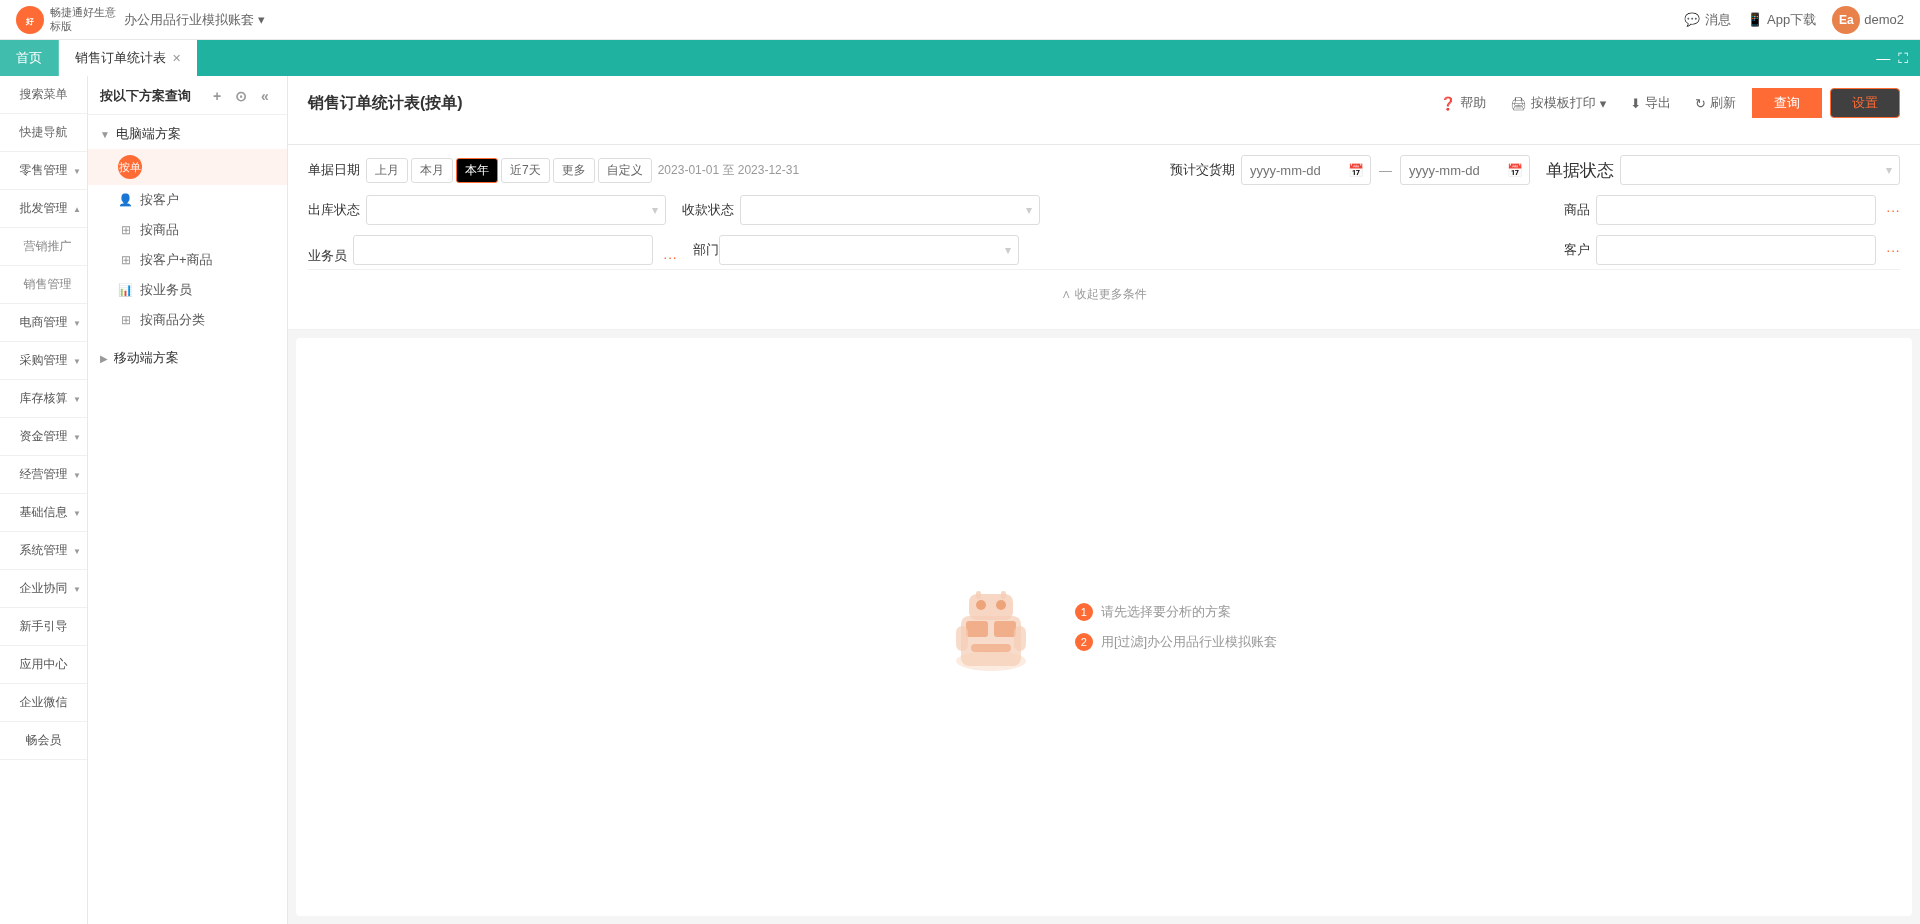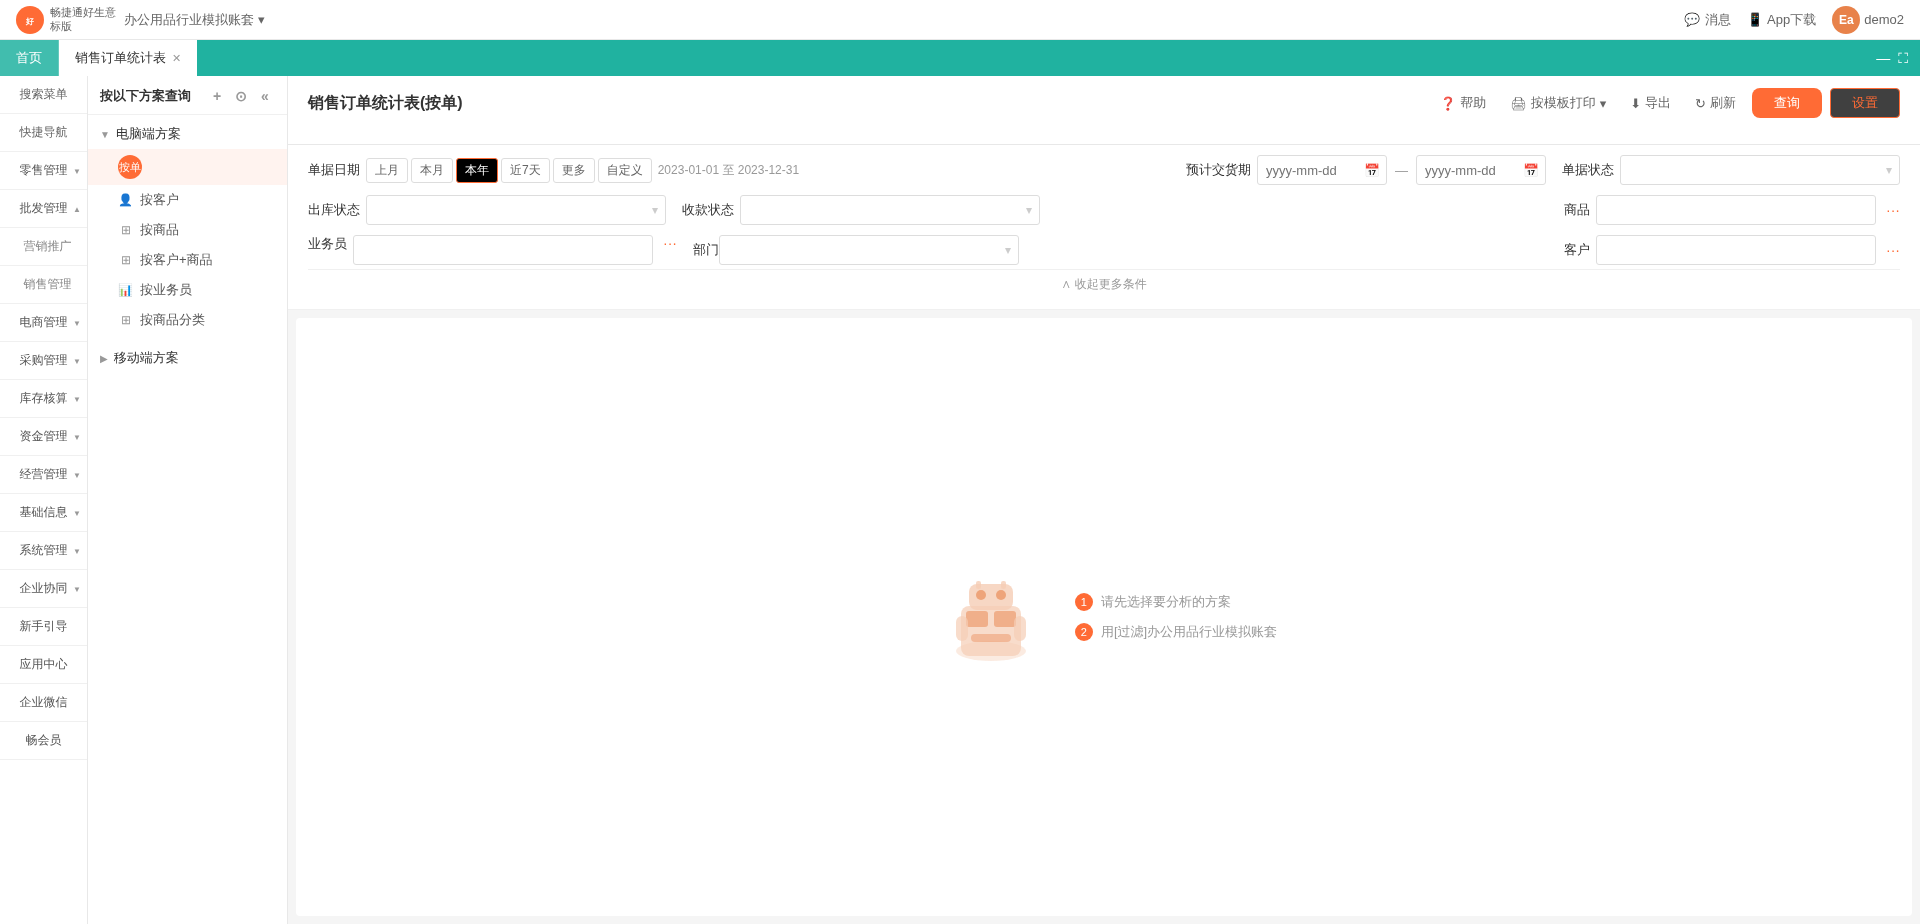--- a/index.html
+++ b/index.html
@@ -315,32 +315,32 @@
 
     .ellipsis-btn {
       color: #ff6b35;
       cursor: pointer;
       font-size: 14px;
       margin-left: 4px;
     }
 
     .collapse-bar {
       text-align: center;
-      padding: 6px 0;
+      padding: 16px 0;
       cursor: pointer;
       font-size: 12px;
       color: #999;
       border-top: 1px solid #f0f0f0;
       margin-top: 4px;
     }
     .query-btn {
       background: #ff6b35;
       color: white;
       border: none;
-      border-radius: 8px;
+      border-radius: 0;
       padding: 6px 20px;
       font-size: 13px;
       cursor: pointer;
       min-width: 70px;
     }
     .settings-btn {
       background: #404040;
       color: #ff6b35;
       border: 1px solid #ff6b35;
       border-radius: 4px;
@@ -594,21 +594,21 @@
               <input type="text" class="date-input" placeholder="yyyy-mm-dd" style="">
               <span style="position:absolute;right:6px;color:#ff6b35;font-size:13px;">📅</span>
             </div>
             <span class="dash">—</span>
             <div style="position:relative;display:flex;align-items:center;">
               <input type="text" class="date-input" placeholder="yyyy-mm-dd" style="">
               <span style="position:absolute;right:6px;color:#ff6b35;font-size:13px;">📅</span>
             </div>
           </div>
           <div style="display:flex;align-items:center;gap:6px;">
-            <span style="font-size:13px;color:#333;white-space:nowrap;">单据状态</span>
+            <span style="font-size:17px;color:#333;white-space:nowrap;">单据状态</span>
             <div style="position:relative;display:flex;align-items:center;min-width:280px;">
               <select class="full-select" style="min-width:280px;"></select>
               <span style="position:absolute;right:8px;color:#ccc;pointer-events:none;font-size:12px;">▾</span>
             </div>
           </div>
         </div>
 
         <div style="display:flex;align-items:center;gap:16px;margin-bottom:10px;">
           <div style="display:flex;align-items:center;gap:6px;">
             <span style="font-size:13px;color:#333;white-space:nowrap;">出库状态</span>
@@ -625,21 +625,21 @@
             </div>
           </div>
           <div style="display:flex;align-items:center;gap:6px;margin-left:auto;">
             <span style="font-size:13px;color:#333;white-space:nowrap;">商品</span>
             <input type="text" style="min-width: 280px; height: 30px; border: 1px solid rgb(221, 221, 221); border-radius: 3px; padding: 0px 8px; font-size: 13px; color: rgb(102, 102, 102); background: rgb(255, 255, 255); outline: none;">
             <span class="ellipsis-btn">···</span>
           </div>
         </div>
 
         <div style="display:flex;align-items:center;gap:16px;">
-          <div style="display:flex;align-items:flex-start;gap:6px;">
+          <div style="display:flex;align-items:flex-end;gap:6px;">
             <span style="font-size:13px;color:#333;white-space:nowrap;">业务员</span>
             <input type="text" style="min-width: 300px; height: 30px; border: 1px solid rgb(221, 221, 221); border-radius: 3px; padding: 0px 8px; font-size: 13px; color: rgb(102, 102, 102); background: rgb(255, 255, 255); outline: none;">
             <span class="ellipsis-btn">···</span>
           </div>
           <div style="display:flex;align-items:center;">
             <span style="font-size:13px;color:#333;white-space:nowrap;">部门</span>
             <div style="position:relative;display:flex;align-items:center;min-width:300px;">
               <select class="full-select" style="min-width:300px;"></select>
               <span style="position:absolute;right:8px;color:#ccc;pointer-events:none;font-size:12px;">▾</span>
             </div>

